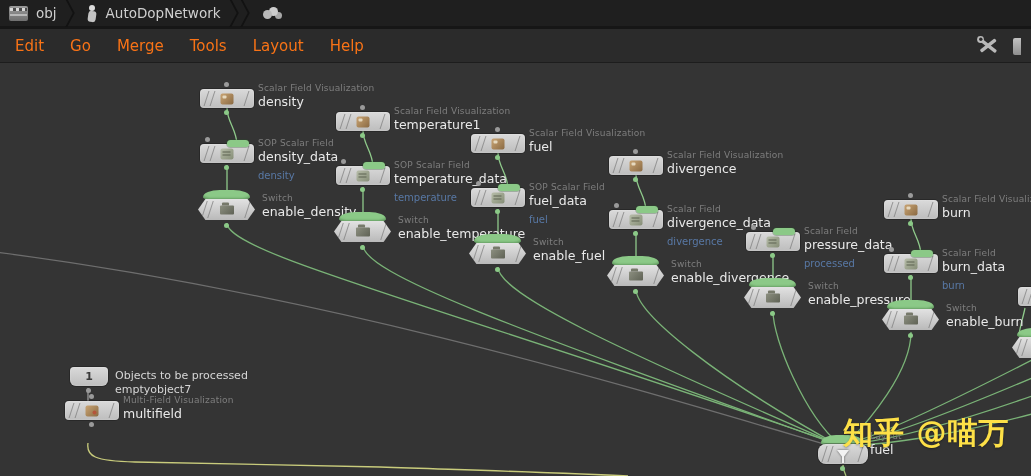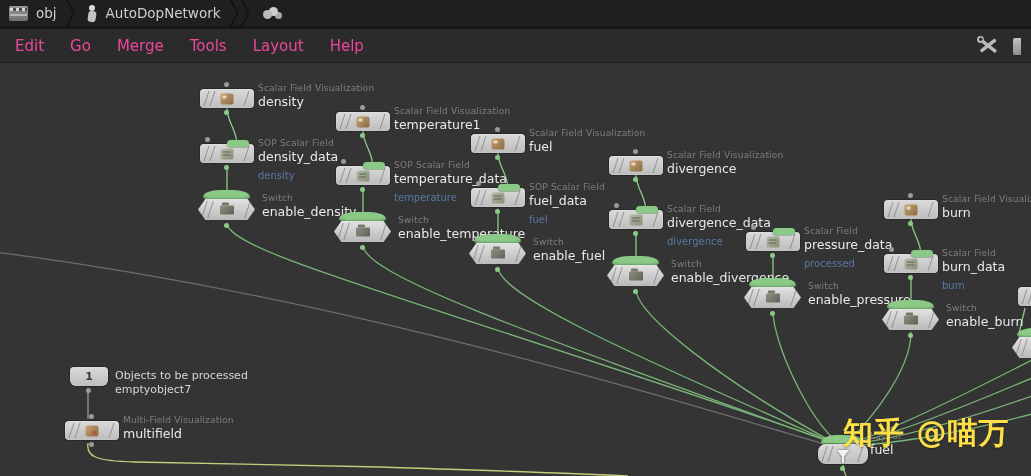--- a/index.html
+++ b/index.html
@@ -10,21 +10,21 @@
   .crumbbar{position:absolute;left:0;top:0;width:100%;height:29px;background:#1f1f1f;
     border-bottom:3px solid #161616;display:flex;align-items:center;z-index:10;box-sizing:border-box;}
   .crumb{display:flex;align-items:center;color:#cfcfcf;font-size:13.5px;padding:0 9px;height:100%;cursor:default;}
   .crumb .ci{margin-right:8px;}
   .csep{position:relative;width:11px;height:26px;flex:0 0 auto;}
   .csep::before,.csep::after{content:"";position:absolute;left:3px;width:2px;height:14px;background:#121212;}
   .csep::before{top:-1px;transform:skewX(28deg);}
   .csep::after{bottom:-1px;transform:skewX(-28deg);}
   .menubar{position:absolute;left:0;top:29px;width:100%;height:34px;background:#2b2b2b;
     border-bottom:1px solid #1d1d1d;display:flex;align-items:center;z-index:10;box-sizing:border-box;padding-left:2px;}
-  .menuitem{color:#ec4899;font-size:15px;padding:0 13px;cursor:default;}
+  .menuitem{color:#f97316;font-size:15px;padding:0 13px;cursor:default;}
   .menu-icons{position:absolute;right:10px;top:4px;display:flex;align-items:center;gap:10px;}
   
   .ci{display:inline-block;position:relative;}
   .ci-slate{width:19px;height:15px;background:linear-gradient(#9a9a9a,#6f6f6f);border-radius:2px;}
   .ci-slate::before{content:"";position:absolute;left:1px;right:1px;top:2px;height:3px;
     background:repeating-linear-gradient(90deg,#d8d8d8 0 3px,#4a4a4a 3px 6px);}
   .ci-slate::after{content:"";position:absolute;left:1px;right:1px;top:8px;height:2px;background:#cfcfcf;opacity:.7;}
   .ci-figure{width:12px;height:17px;}
   .ci-figure::before{content:"";position:absolute;left:3px;top:0;width:6px;height:6px;border-radius:50%;background:#dcdcdc;}
   .ci-figure::after{content:"";position:absolute;left:2px;top:6px;width:8px;height:11px;border-radius:3px;background:#c4c4c4;transform:rotate(8deg);}
@@ -362,21 +362,21 @@
         <div class="node obj" style="left:70px;top:367px;">
           <div class="nbody">
             <div class="badge">1</div>
           </div>
           <div class="dot dot-gray" style="left:16px;top:21px;"></div>
           <div class="lbl" style="left:45px;top:1px;">
             <div class="ld">Objects to be processed</div>
             <div class="ld">emptyobject7</div>
           </div>
         </div>
-        <div class="node tile" style="left:65px;top:421px;border-radius:8px;">
+        <div class="node tile" style="left:65px;top:401px;border-radius:8px;">
           <div class="nbody">
             <div class="sl" style="left:6px;"></div>
             <div class="sl" style="left:12px;"></div>
             <div class="sl" style="right:7px;"></div>
             <div class="nicon icon-multi"></div>
           </div>
           <div class="dot dot-gray" style="left:24px;top:-7px;"></div>
           <div class="dot dot-gray" style="left:24px;top:21px;"></div>
           <div class="lbl" style="left:58px;top:-5px;">
             <div class="lt">Multi-Field Visualization</div>

